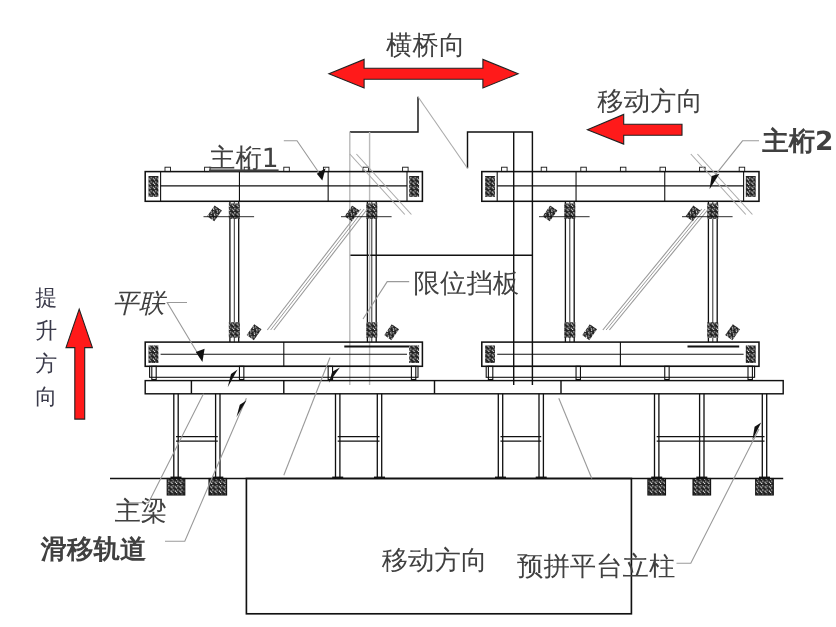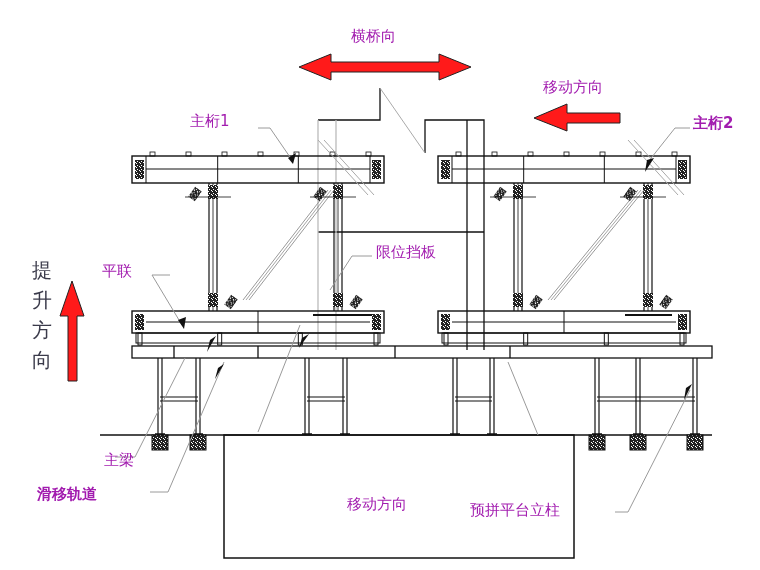--- a/index.html
+++ b/index.html
@@ -1,19 +1,19 @@
 <!DOCTYPE html>
 <html><head>
 <meta charset="utf-8">
 <style>
   html, body { margin:0; padding:0; background:#ffffff; }
   body { width:760px; height:570px; position:relative; overflow:hidden;
          font-family:"DejaVu Sans","Liberation Sans",sans-serif; }
   #diagram { position:absolute; left:0; top:0; width:760px; height:570px; }
-  .lbl { position:absolute; color:#a21caf; font-size:15px; line-height:1; white-space:nowrap; }
+  .lbl { position:absolute; color:#404040; font-size:24px; line-height:1; white-space:nowrap; }
   .vlbl { position:absolute; color:#3a3a4a; font-size:20px; line-height:30px; width:22px; }
   .vlbl span { display:block; }
 </style>
 </head>
 <body>
 
 <svg id="diagram" viewBox="0 0 760 570" xmlns="http://www.w3.org/2000/svg">
   <defs>
     <pattern id="hatch" width="4" height="4" patternUnits="userSpaceOnUse">
       <rect width="4" height="4" fill="#222"></rect>
@@ -210,24 +210,24 @@
     <polygon points="647,160 654,158 645,172"></polygon>
   </g>
 
   <polygon points="299,67 331,54 331,62 439,62 439,54 471,67 439,80 439,72 331,72 331,80" fill="#ff1a1a" stroke="#222" stroke-width="1"></polygon>
   <polygon points="534,118 567,104 567,113 620,113 620,123 567,123 567,131" fill="#ff1a1a" stroke="#222" stroke-width="1"></polygon>
   <polygon points="72,281 84,316 77,316 77,381 68,381 68,316 60,316" fill="#ff1a1a" stroke="#222" stroke-width="1"></polygon>
 </svg>
 
 <div class="lbl" style="left:351px;top:29px;">横桥向</div>
 <div class="lbl" style="left:543px;top:64px;margin-top:16px;">移动方向</div>
-<div class="lbl" style="left:190px;top:114px;">主桁1</div>
+<div class="lbl" style="left:190px;top:132px;text-decoration:underline;">主桁1</div>
 <div class="lbl" style="left:693px;top:116px;font-weight:bold;">主桁2</div>
 <div class="lbl" style="left:376px;top:245px;text-align:right;">限位挡板</div>
-<div class="lbl" style="left:102px;top:264px;">平联</div>
+<div class="lbl" style="left:102px;top:264px;font-style:italic;">平联</div>
 <div class="vlbl" style="left:32px;top:255px;">
   <span>提</span>
   <span>升</span>
   <span>方</span>
   <span>向</span>
 </div>
 <div class="lbl" style="left:62px;top:453px;margin-left:42px;">主梁</div>
 <div class="lbl" style="left:37px;top:487px;font-weight:bold;">滑移轨道</div>
 <div class="lbl" style="left:347px;top:497px;">移动方向</div>
 <div class="lbl" style="left:470px;top:503px;text-align:center;">预拼平台立柱</div>

